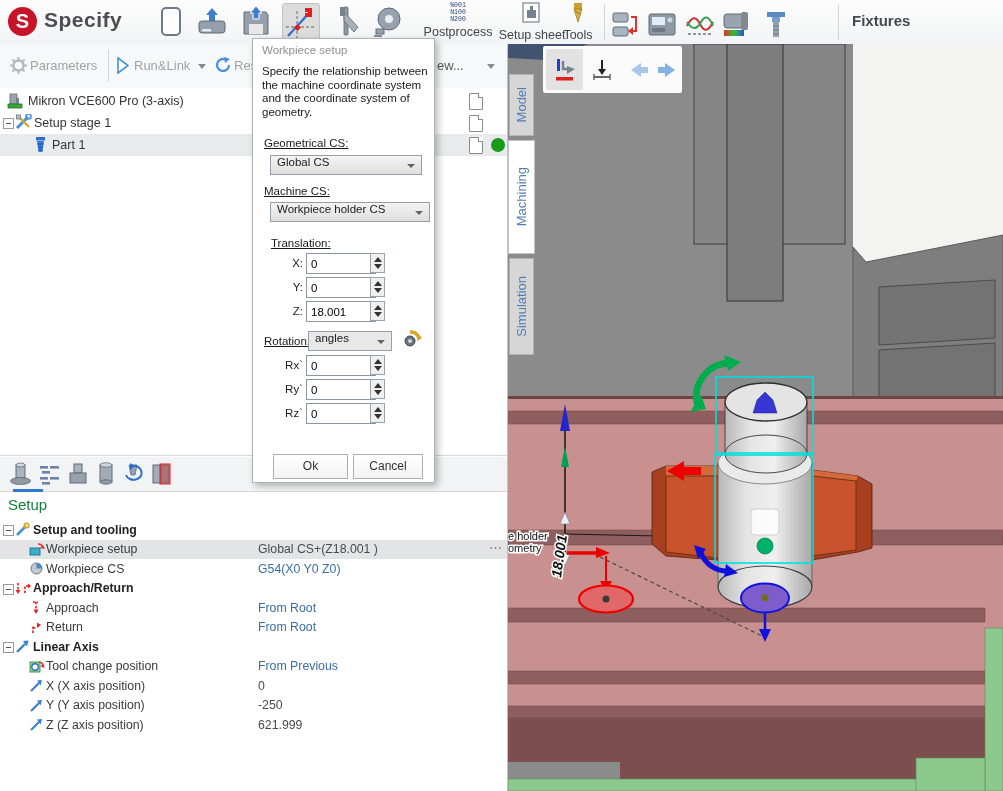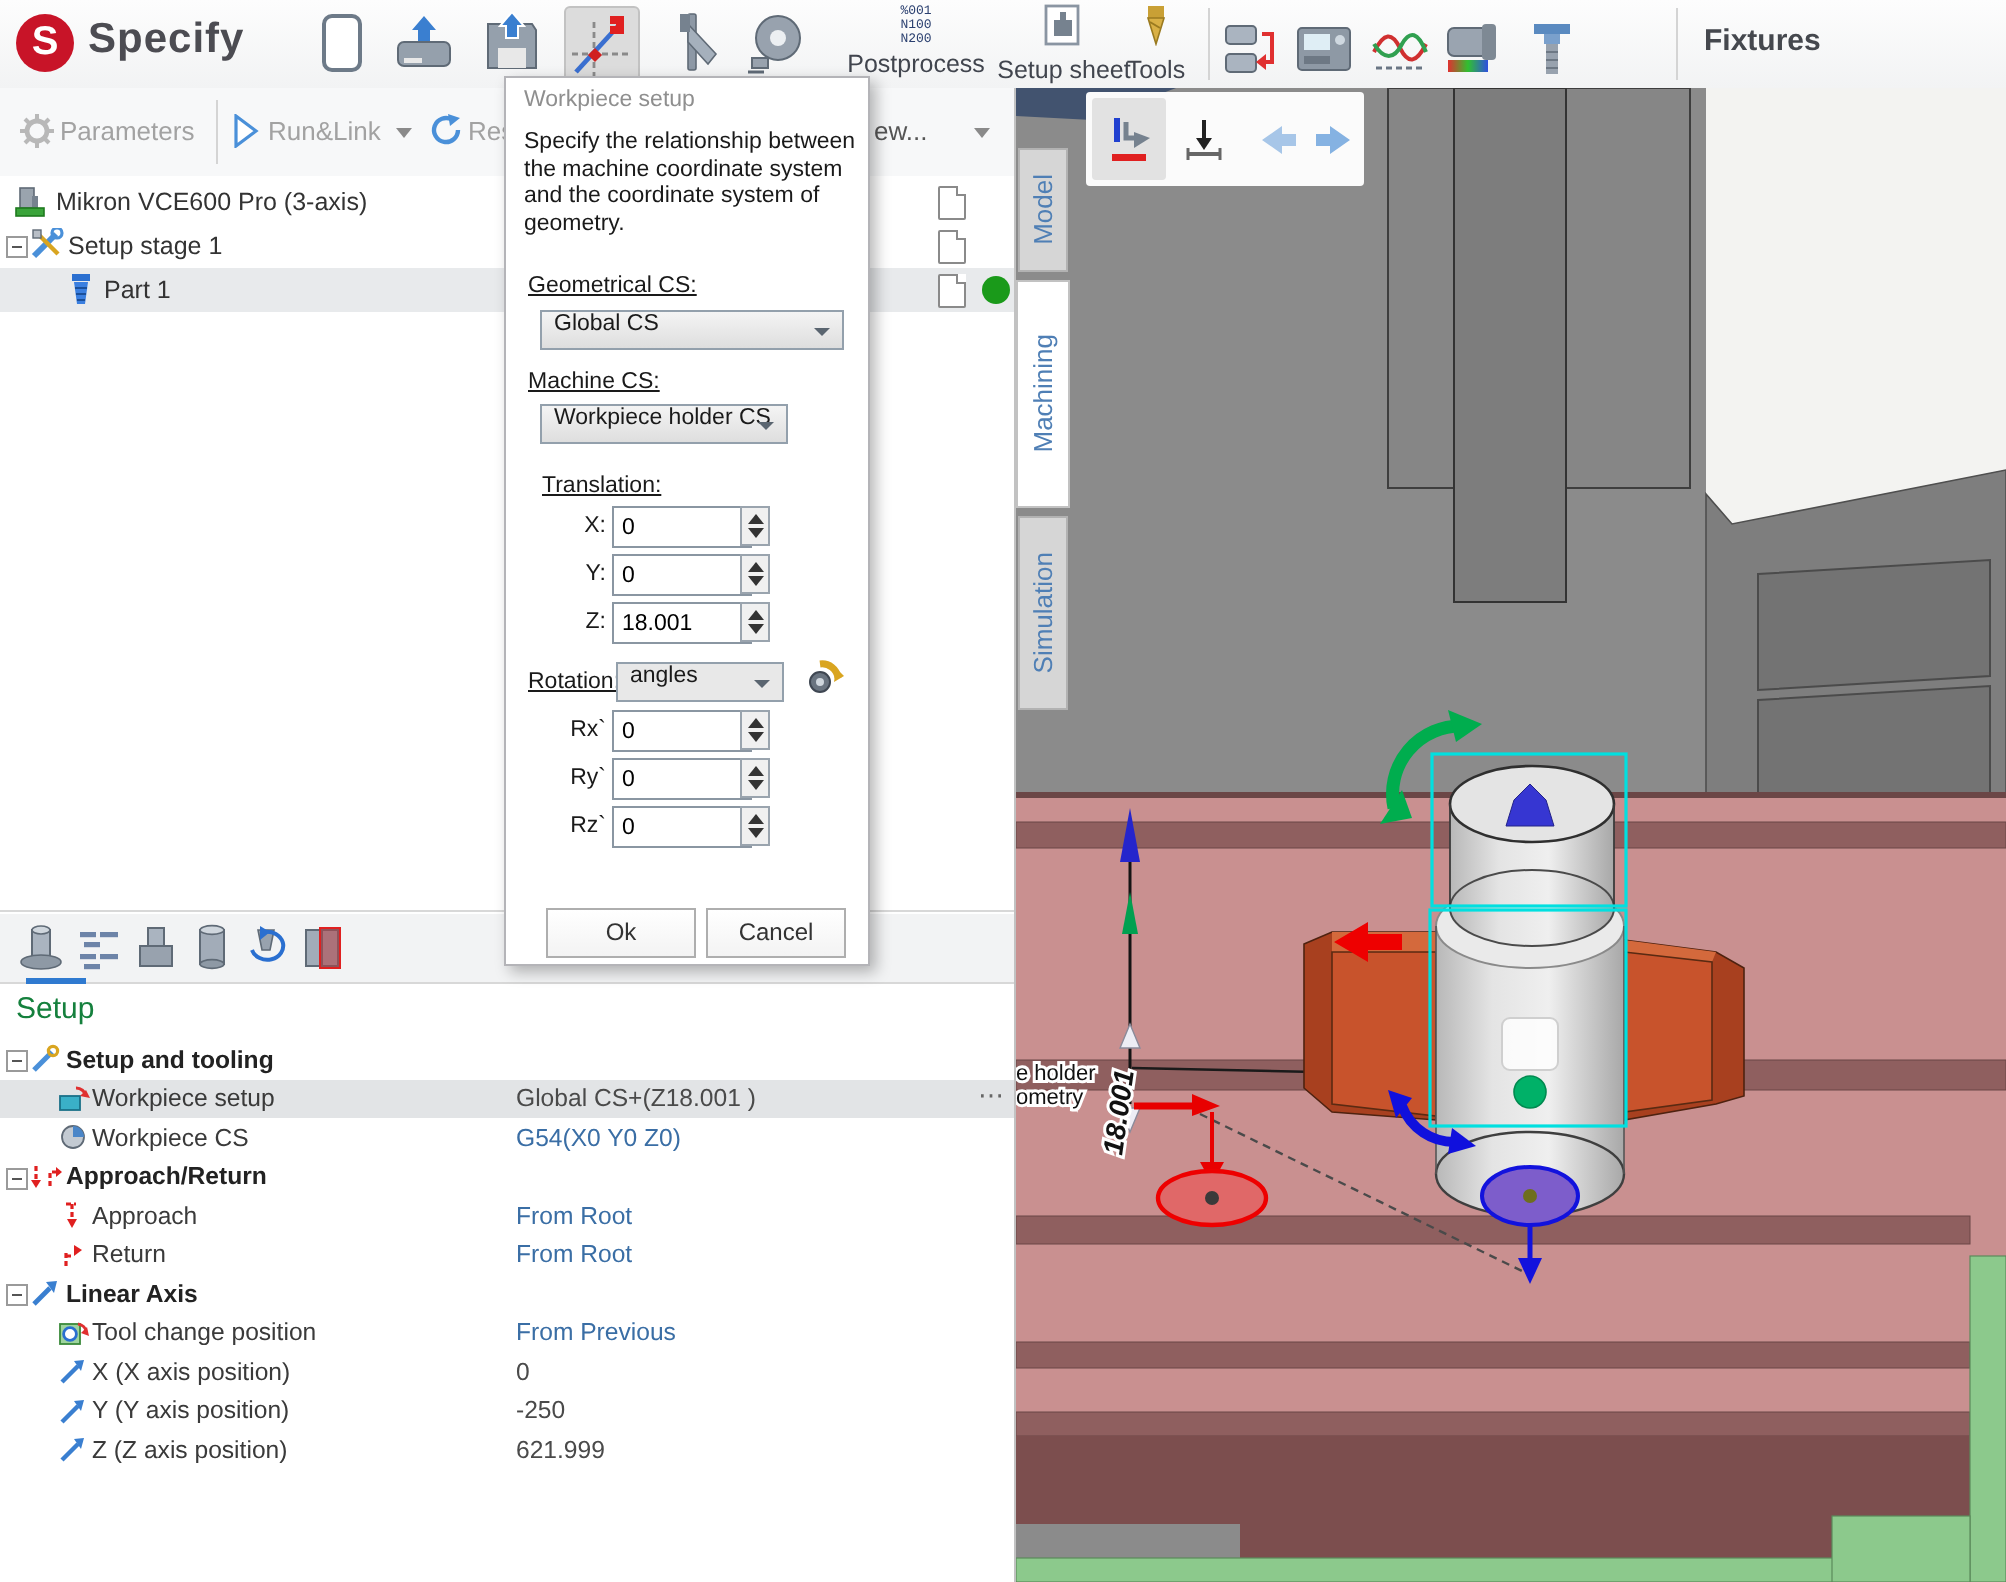--- a/index.html
+++ b/index.html
@@ -595,21 +595,21 @@
     <div id="dlg-title">Workpiece setup</div>
     <div id="dlg-desc">Specify the relationship between the machine coordinate system and the coordinate system of geometry.</div>
 
     <span class="dlg-lbl" style="top:98px">Geometrical CS:</span>
     <div class="dselect" style="left:17px;top:116px;width:152px">
       <span>Global CS</span>
       <span class="chev"></span>
     </div>
 
     <span class="dlg-lbl" style="top:146px">Machine CS:</span>
-    <div class="dselect" style="left:17px;top:163px;width:124px">
+    <div class="dselect" style="left:17px;top:163px;width:160px">
       <span>Workpiece holder CS</span>
       <span class="chev"></span>
     </div>
 
     <span class="dlg-lbl" style="left:18px;top:198px">Translation:</span>
 
     <span class="spinrow-lbl" style="left:10px;top:218px">X:</span>
     <input class="spininput" style="left: 53px; top: 214px;" value="0">
     <span class="spinbtns" style="left:117px;top:214px">
         <span class="up"></span>

